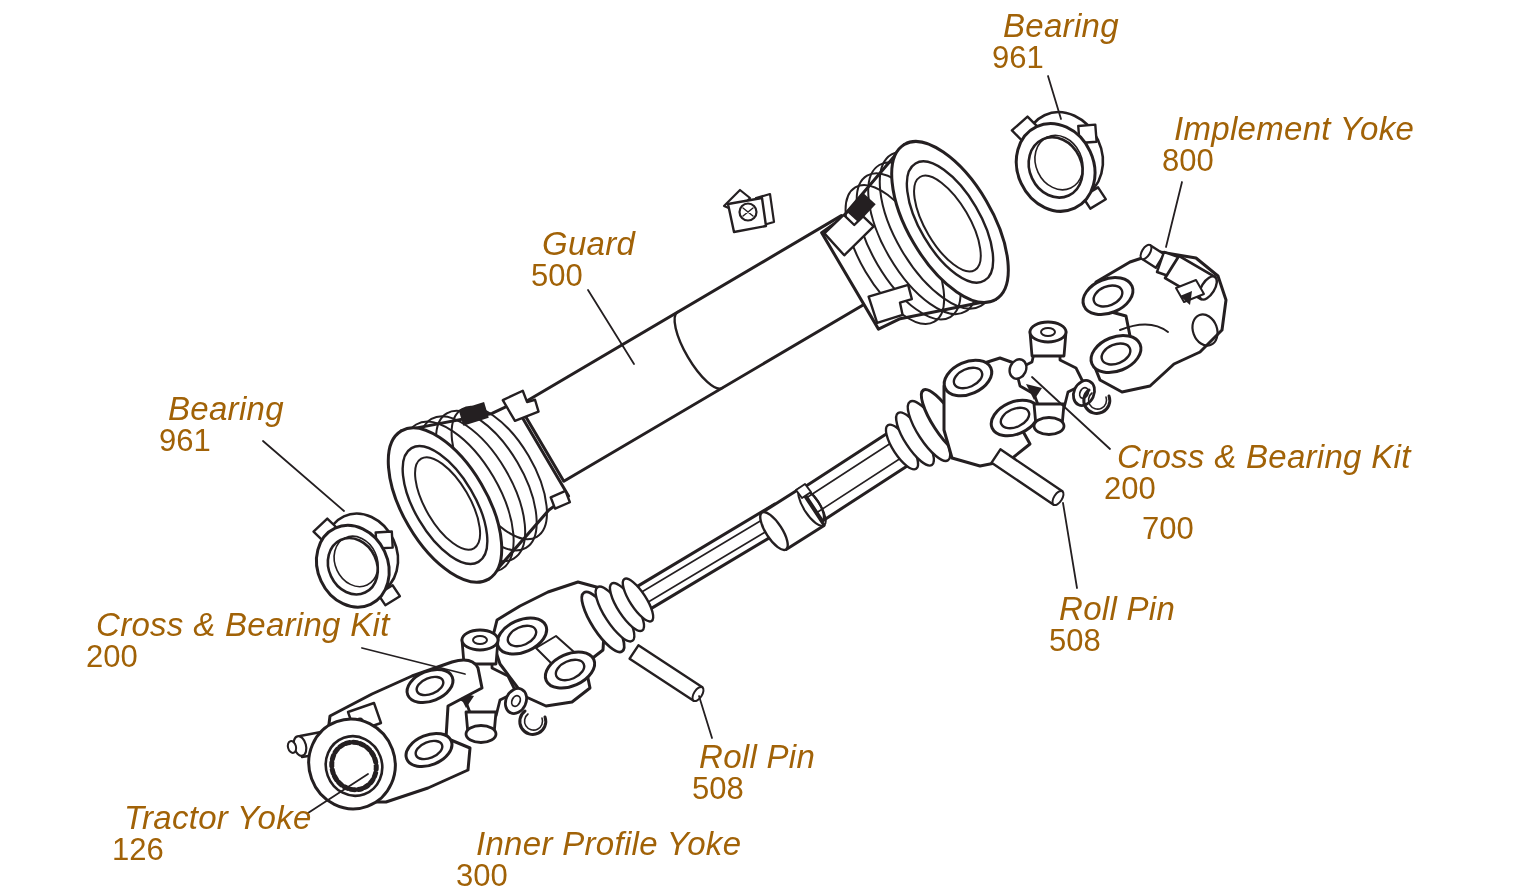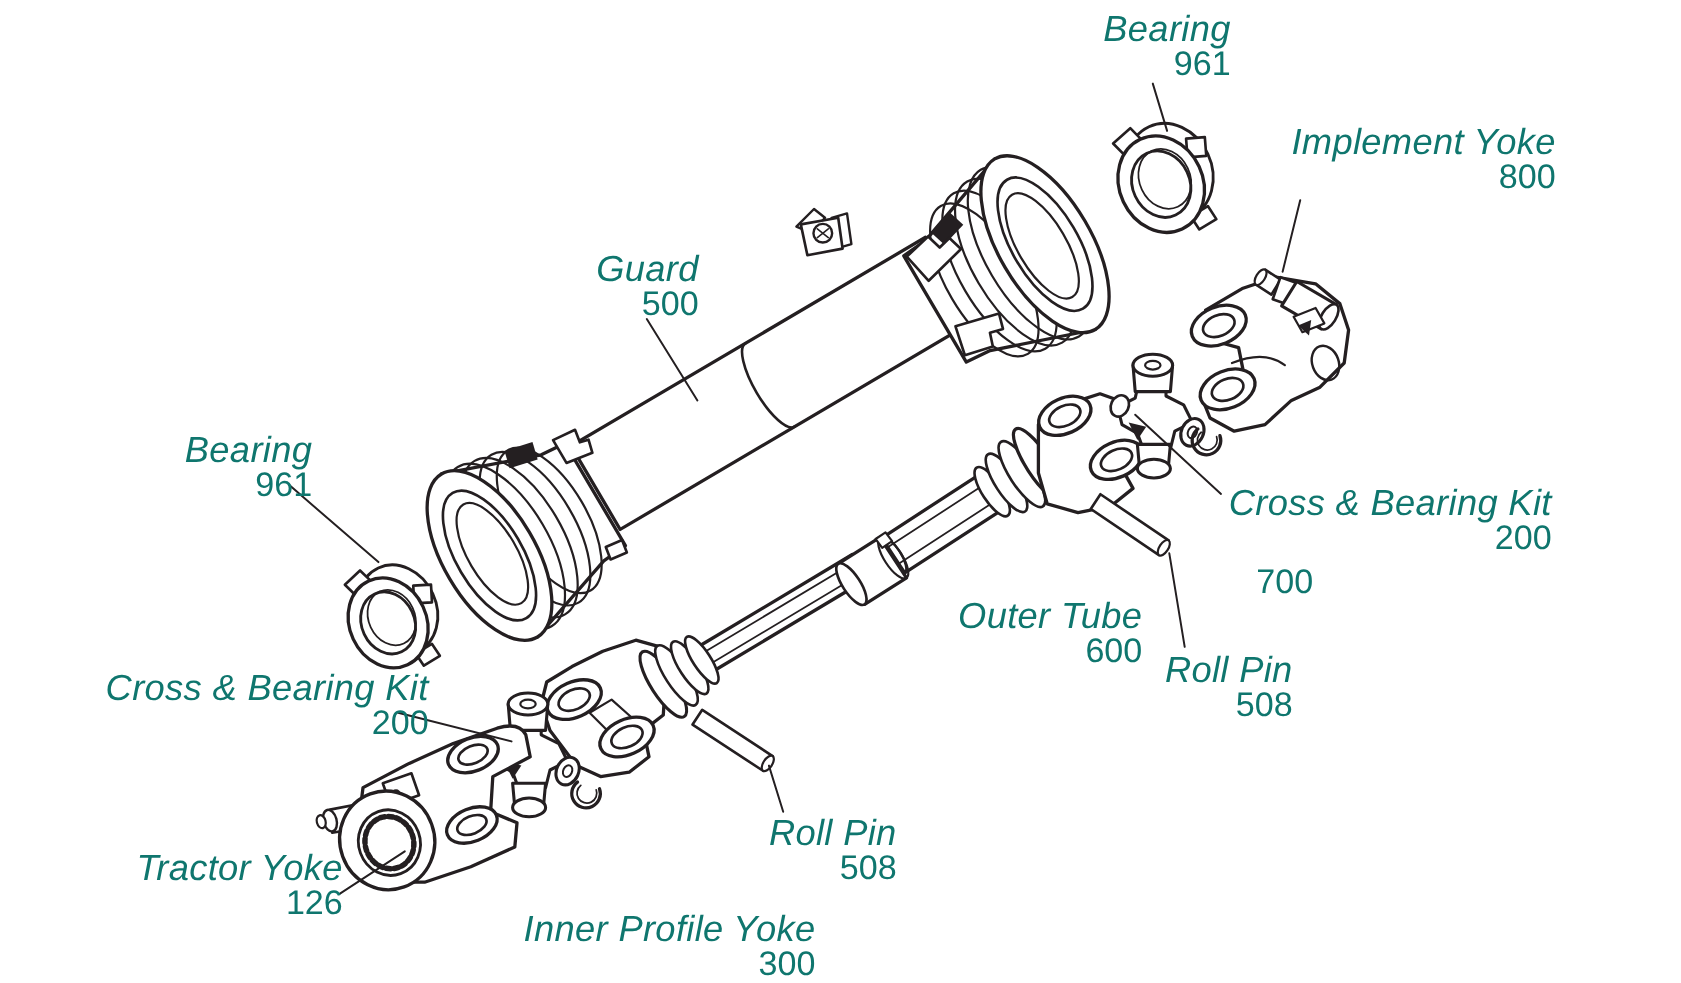--- a/index.html
+++ b/index.html
@@ -1,19 +1,19 @@
 <!DOCTYPE html>
 <html><head>
 <meta charset="utf-8">
 <style>
   html,body{margin:0;padding:0;background:#ffffff;}
   .stage{position:relative;width:1528px;height:894px;background:#ffffff;overflow:hidden;
          font-family:"Liberation Sans",sans-serif;}
   .stage svg{position:absolute;left:0;top:0;}
-  .label{position:absolute;white-space:nowrap;color:#0f766e;text-align:right;}
+  .label{position:absolute;white-space:nowrap;color:#a16207;}
   .pn{display:block;font:italic 33px/32px "Liberation Sans",sans-serif;letter-spacing:.3px;}
   .pc{display:block;font:normal 31px/31px "Liberation Sans",sans-serif;}
 </style>
 </head>
 <body>
 
 <div class="stage">
 
 <svg width="1528" height="894" viewBox="0 0 1528 894" stroke-linecap="round" stroke-linejoin="round">
   <g stroke="#241f21" fill="none">
@@ -237,42 +237,38 @@
 
 <div class="label" style="left:1104px;top:441px">
   <span class="pn" style="margin-left:13px">Cross &amp; Bearing Kit</span>
   <span class="pc">200</span>
 </div>
 
 <div class="label" style="left:1142px;top:513px">
   <span class="pc">700</span>
 </div>
 
-<div class="label" style="left:859px;top:544px">
-  <span class="pn" style="margin-left:12px">Outer Tube</span>
-  <span class="pc">600</span>
-</div>
 
 <div class="label" style="left:1049px;top:593px">
   <span class="pn" style="margin-left:10px">Roll Pin</span>
   <span class="pc">508</span>
 </div>
 
 
 <div class="label" style="left:86px;top:609px">
   <span class="pn" style="margin-left:10px">Cross &amp; Bearing Kit</span>
   <span class="pc">200</span>
 </div>
 
 <div class="label" style="left:692px;top:741px">
   <span class="pn" style="margin-left:7px">Roll Pin</span>
   <span class="pc">508</span>
 </div>
 
-<div class="label" style="left:112px;top:773px">
+<div class="label" style="left:112px;top:802px">
   <span class="pn" style="margin-left:12px">Tractor Yoke</span>
   <span class="pc">126</span>
 </div>
 
 <div class="label" style="left:456px;top:828px">
   <span class="pn" style="margin-left:20px">Inner Profile Yoke</span>
   <span class="pc">300</span>
 </div>
 
 </div>

